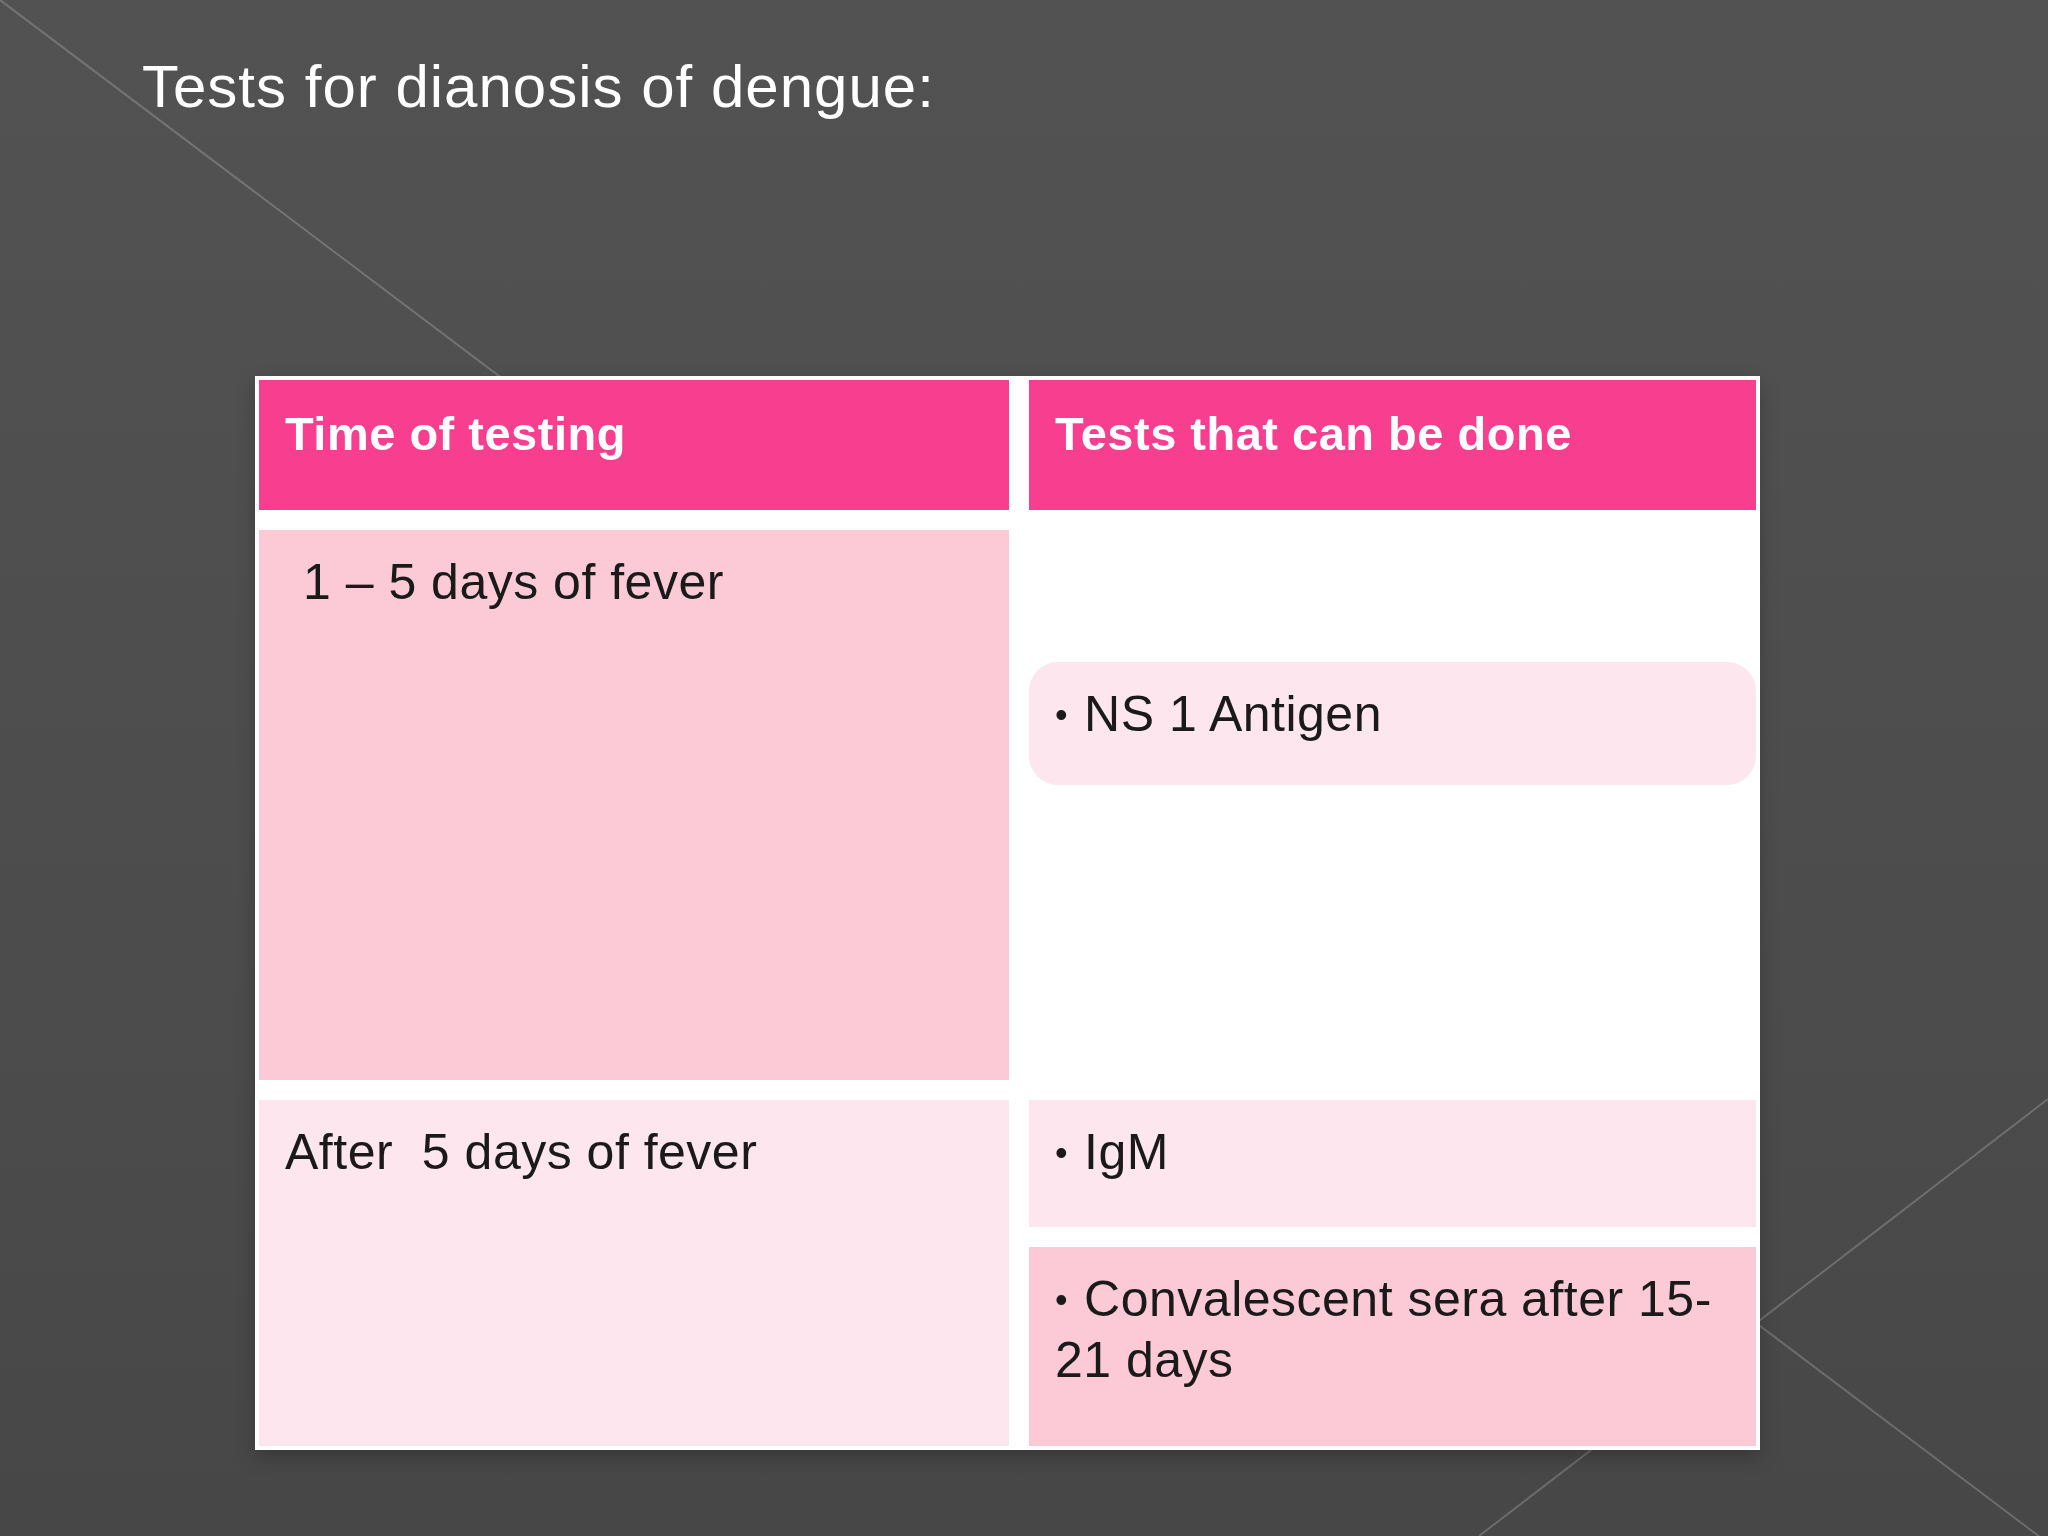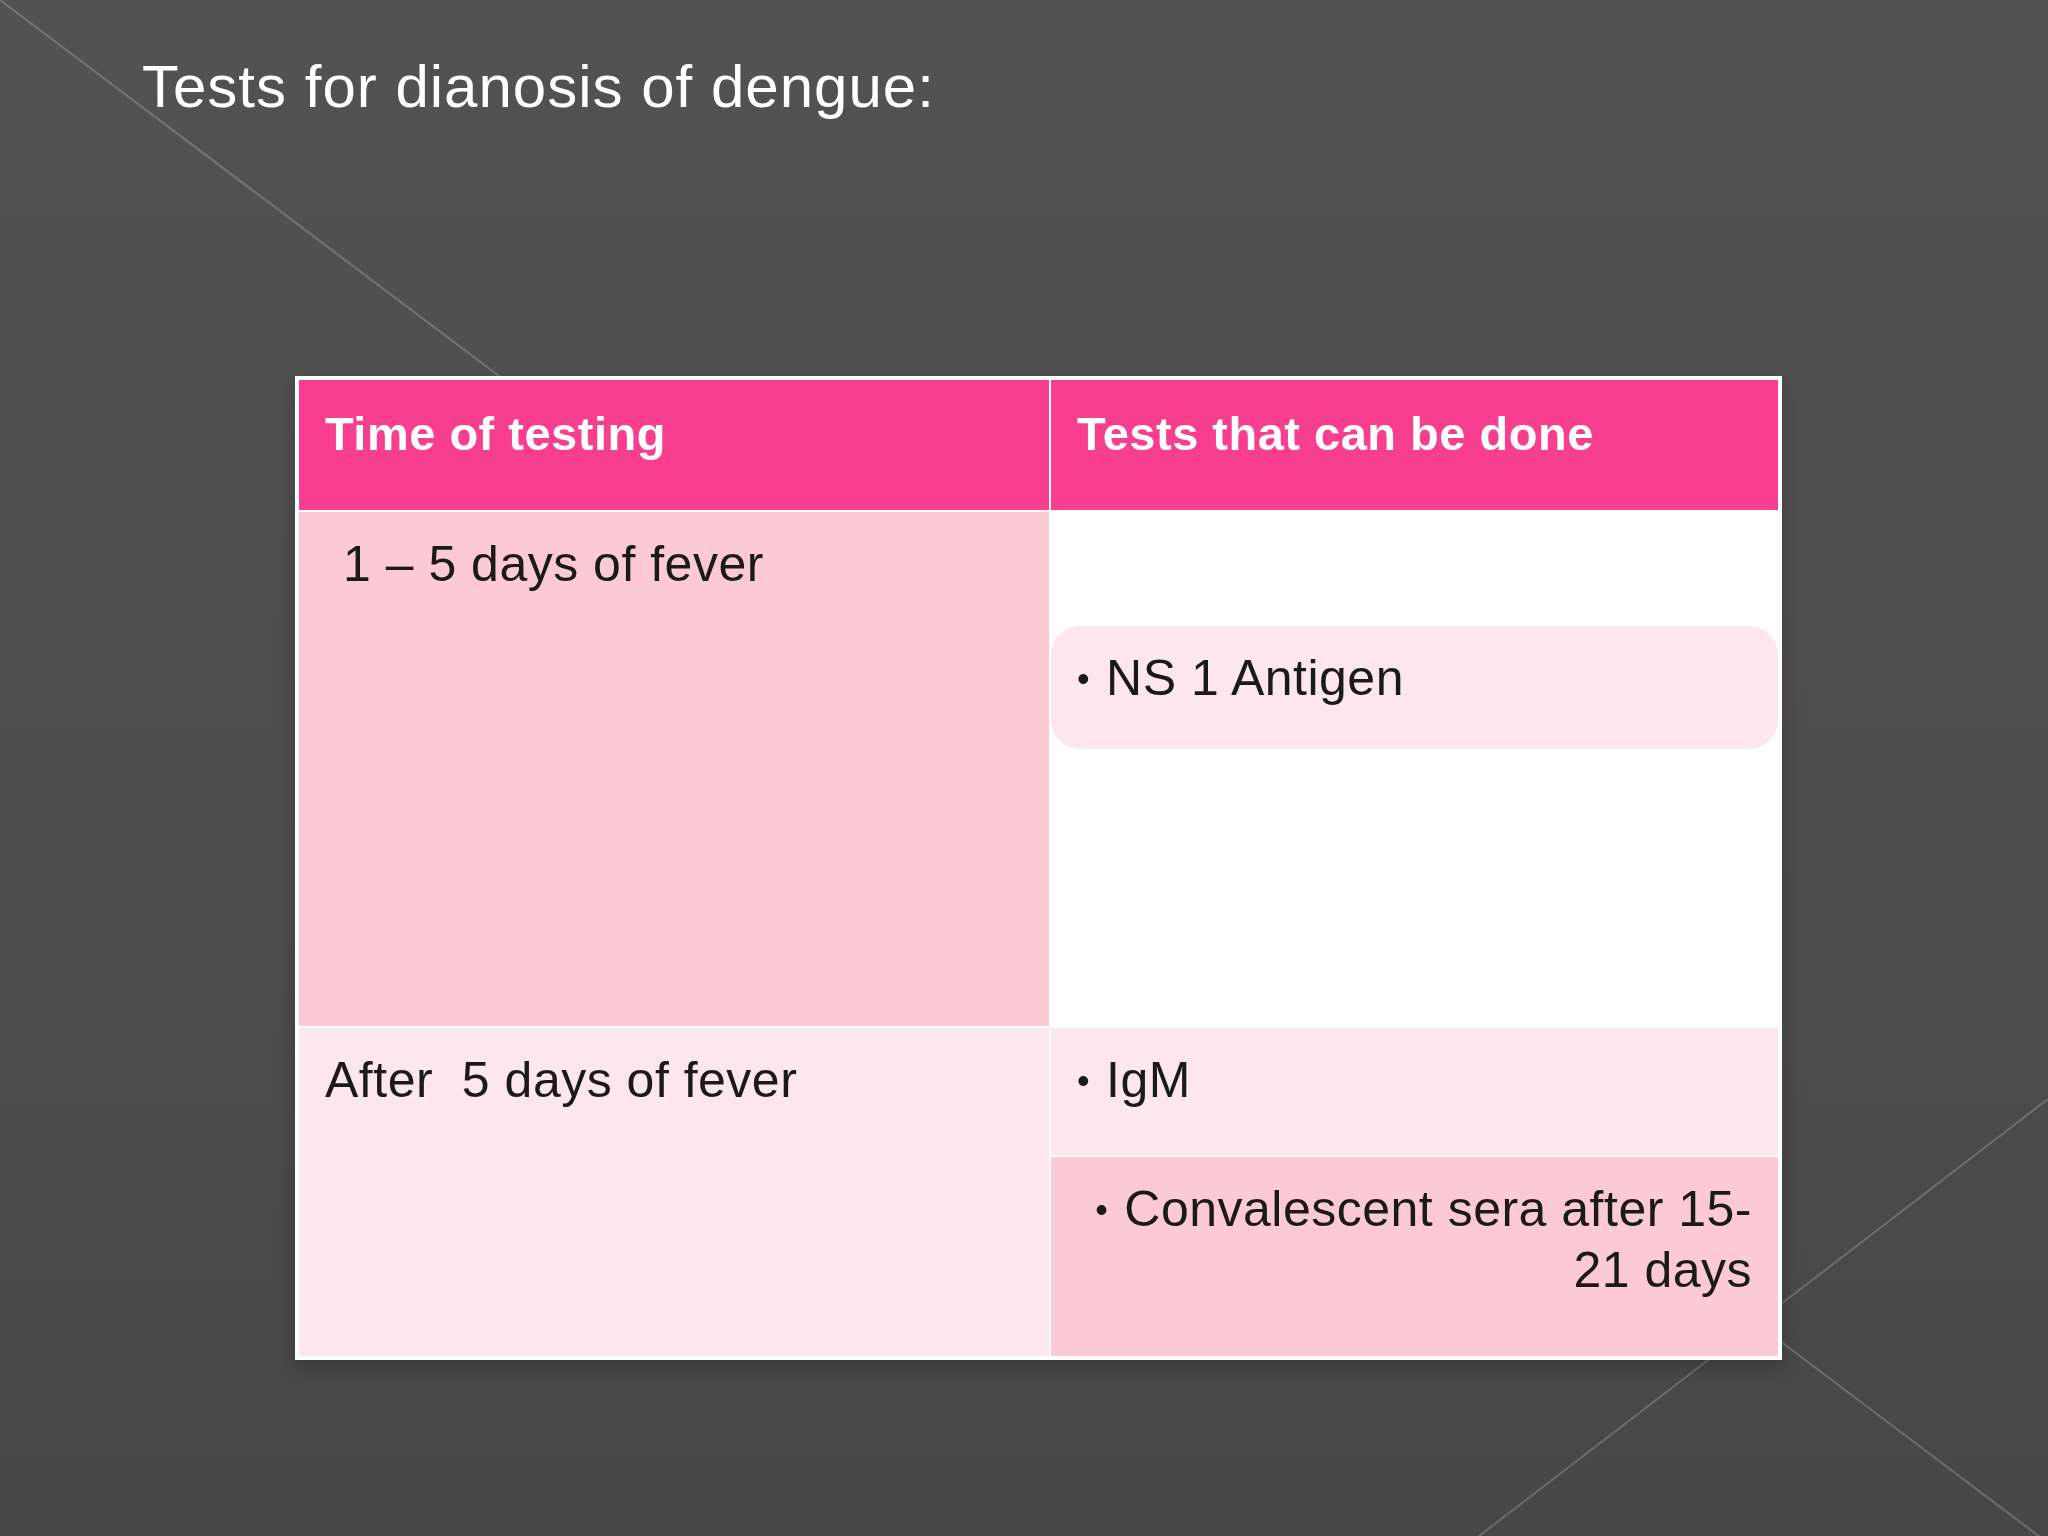--- a/index.html
+++ b/index.html
@@ -22,43 +22,42 @@
   .slide-title{
     position:absolute;left:142px;top:52px;z-index:2;
     font-size:60px;font-weight:400;letter-spacing:1px;
     color:var(--title-color);
   }
   .dengue-table{
     position:absolute;left:255px;top:376px;z-index:3;
     display:grid;
     grid-template-columns:750px 727px;
     grid-template-rows:130px 112px 123px 275px 127px 199px;
-    gap:2px;
+    gap:20px;
     padding:4px;
     background:var(--border-white);
     box-shadow:0 8px 18px rgba(0,0,0,0.22);
-    margin-left:40px;
   }
   .th{
     background:var(--header-bg);
     color:var(--header-text);
     font-size:47px;font-weight:bold;letter-spacing:0.5px;
     padding:26px 26px 0 26px;
   }
   .cell{
     font-size:50px;color:var(--body-text);
     line-height:1.22;letter-spacing:0.5px;
     padding:22px 26px 0 26px;
     white-space:pre-wrap;
   }
   .dark{background:var(--row-dark);}
   .light{background:var(--row-light);}
   .col1{grid-column:1;}
   .col2{grid-column:2;}
-  .r1{grid-row:1;} .r2{grid-row:2;} .r3{grid-row:3;border-radius:29px;} .r4{grid-row:4;} .r5{grid-row:5;} .r6{grid-row:6;text-align:right;}
+  .r1{grid-row:1;} .r2{grid-row:2;} .r3{grid-row:3;border-radius:29px;} .r4{grid-row:4;} .r5{grid-row:5;} .r6{grid-row:6;}
   .span-r2-4{grid-row:2 / 5;padding-left:44px;}
   .span-r5-6{grid-row:5 / 7;}
   .bullet{
     display:inline-block;
     font-size:0.72em;
     vertical-align:0.10em;
     margin-right:16px;
   }
 </style>
 </head>

